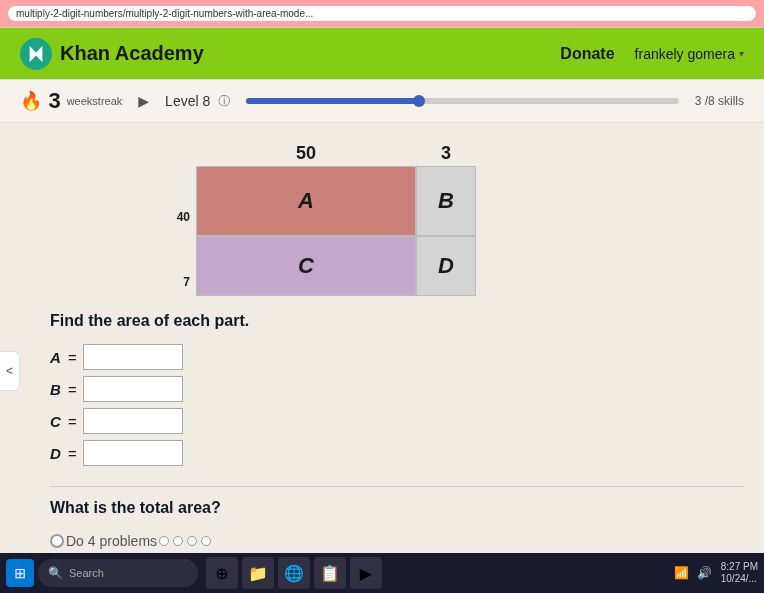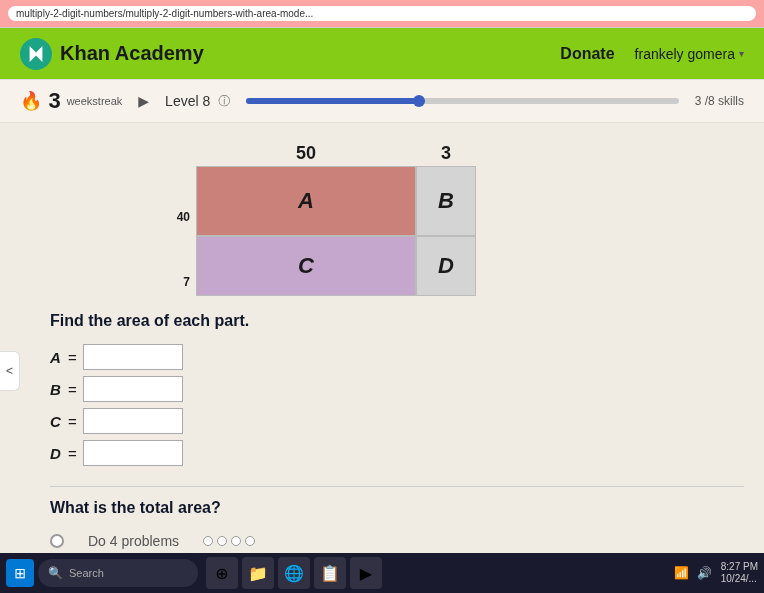--- a/index.html
+++ b/index.html
@@ -358,21 +358,21 @@
       margin-left: 10px;
       margin-bottom: 16px;
       border-top: 1px solid #ccc;
       padding-top: 12px;
     }
 
     
     .problems-row {
       display: flex;
       align-items: center;
-      gap: 24px;
+      gap: 2px;
       margin-left: 10px;
       margin-bottom: 10px;
     }
     .radio-circle {
       width: 14px;
       height: 14px;
       border-radius: 50%;
       border: 2px solid #999;
       background: white;
     }

